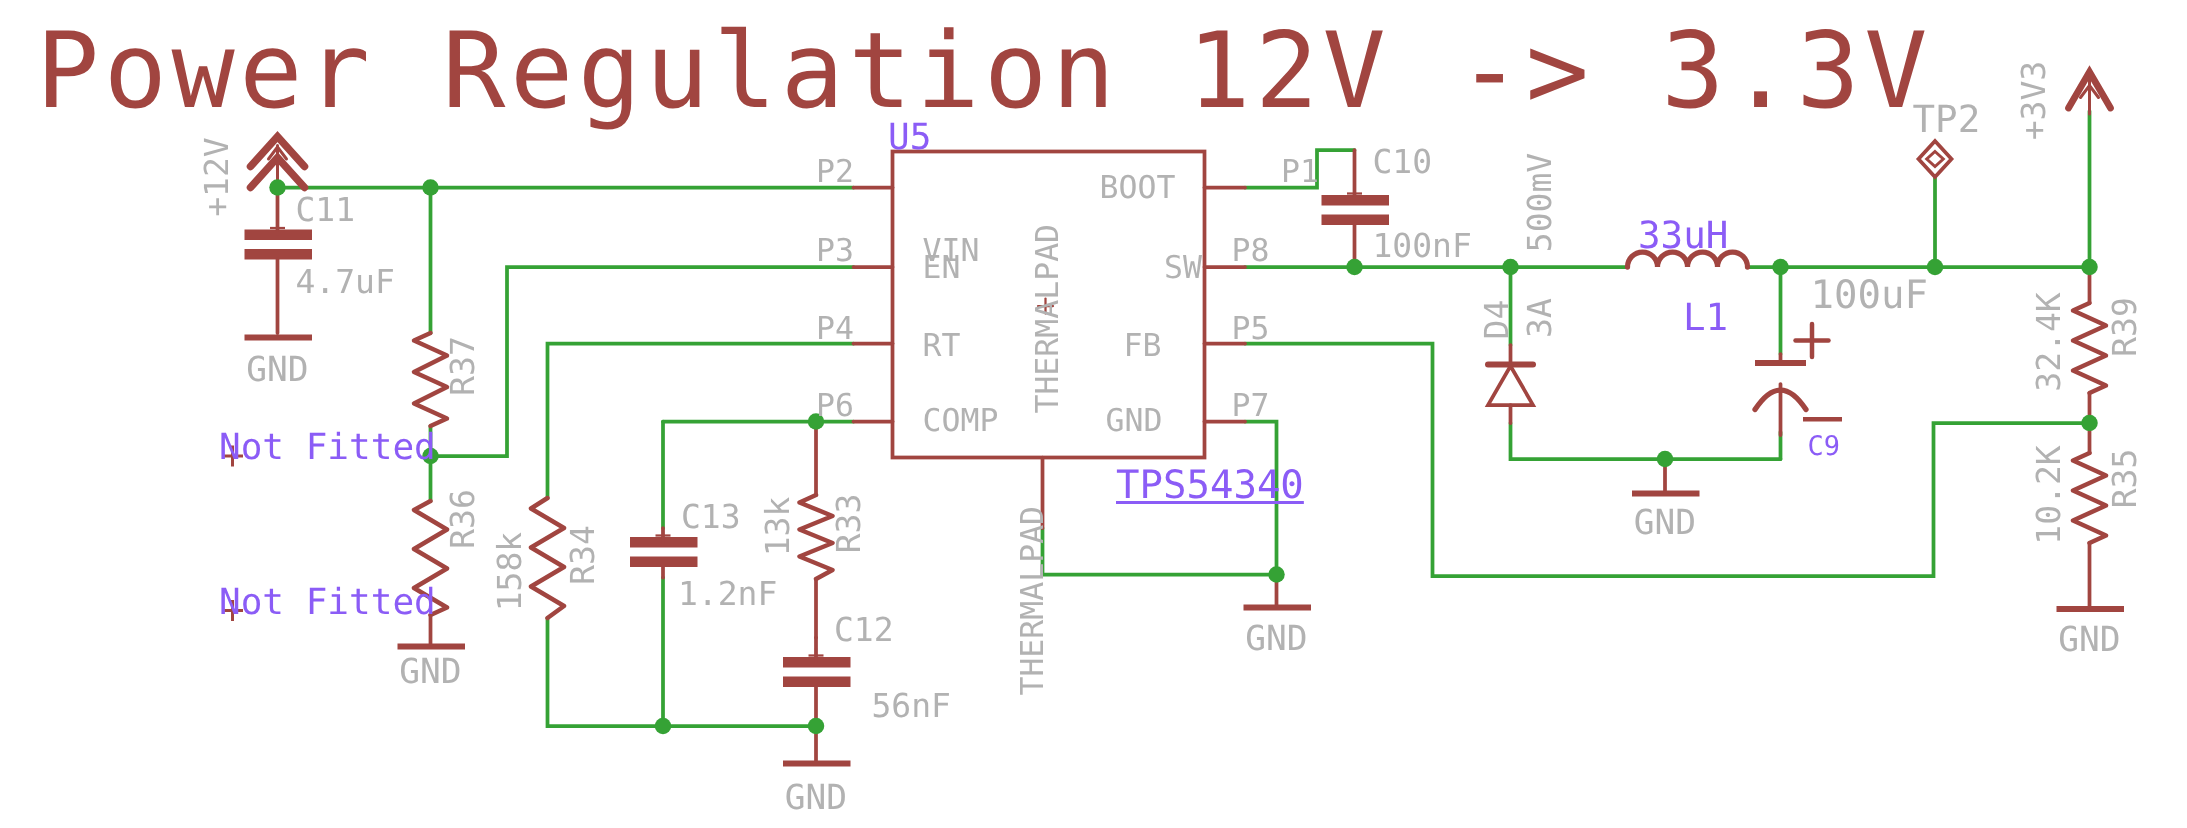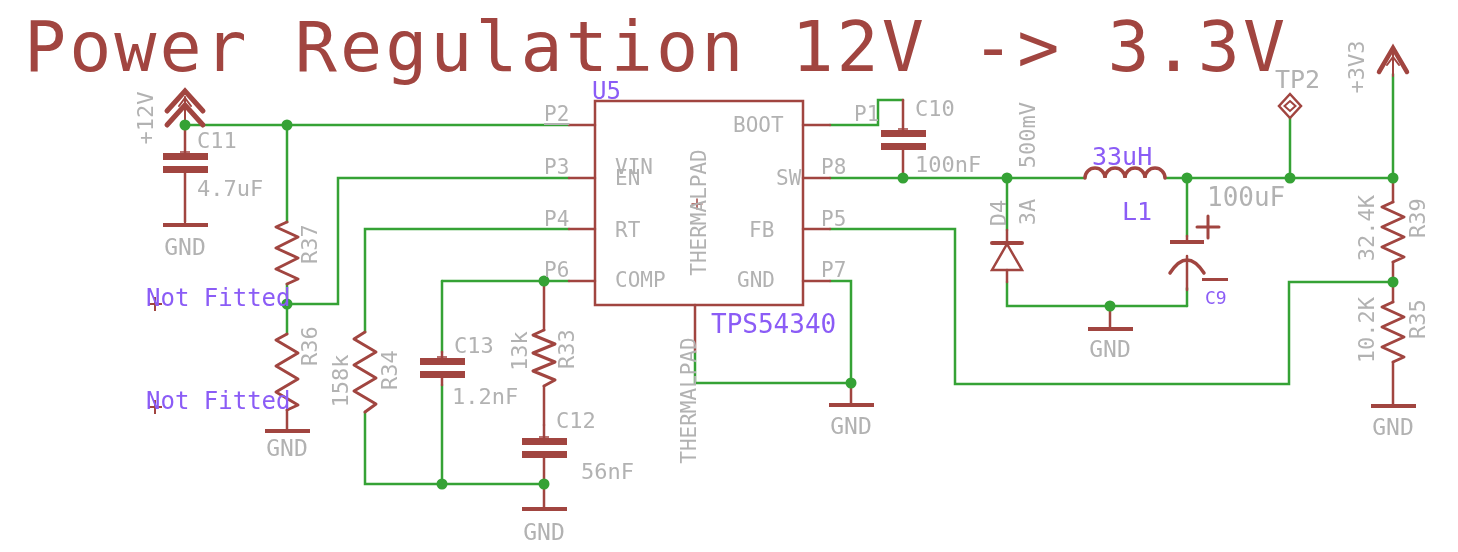--- a/index.html
+++ b/index.html
@@ -218,23 +218,23 @@
   <div class="lbl" style="left:454px;top:335px;">C13</div>
   <div class="lbl" style="left:452px;top:386px;">1.2nF</div>
 
   <div class="lbl vert" style="left:480px;top:340px;width:80px;">13k</div>
   <div class="lbl vert" style="left:527px;top:338px;width:80px;">R33</div>
 
   <div class="lbl" style="left:556px;top:410px;">C12</div>
   <div class="lbl" style="left:581px;top:461px;">56nF</div>
 
   <div class="lbl red t24" style="left:592px;top:79px;">U5</div>
-  <div class="lbl red t26" style="left:711px;top:311px;">TPS54340</div>
-
-  <div class="lbl t21" style="left:544px;top:104px;text-decoration:underline;">P2</div>
+  <div class="lbl red t26" style="left:744px;top:311px;text-decoration:underline;">TPS54340</div>
+
+  <div class="lbl t21" style="left:544px;top:104px;">P2</div>
   <div class="lbl t21" style="left:544px;top:157px;">P3</div>
   <div class="lbl t21" style="left:544px;top:209px;">P4</div>
   <div class="lbl t21" style="left:544px;top:260px;">P6</div>
   <div class="lbl t21" style="left:821px;top:104px;margin-left:33px;">P1</div>
   <div class="lbl t21" style="left:821px;top:157px;">P8</div>
   <div class="lbl t21" style="left:821px;top:209px;">P5</div>
   <div class="lbl t21" style="left:821px;top:260px;">P7</div>
 
   <div class="lbl t21" style="left:615px;top:115px;margin-top:42px;">VIN</div>
   <div class="lbl t21" style="left:615px;top:168px;">EN</div>

